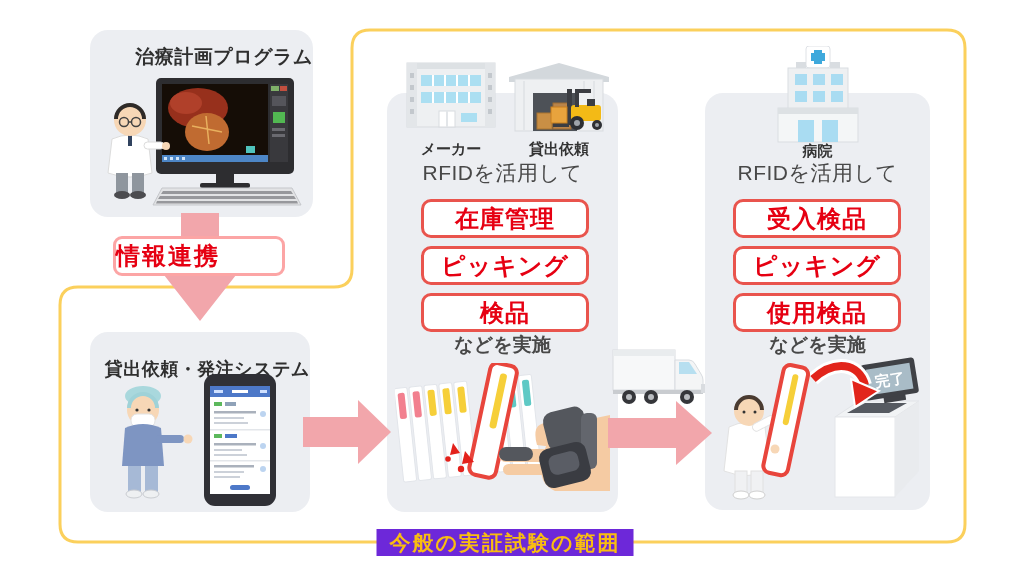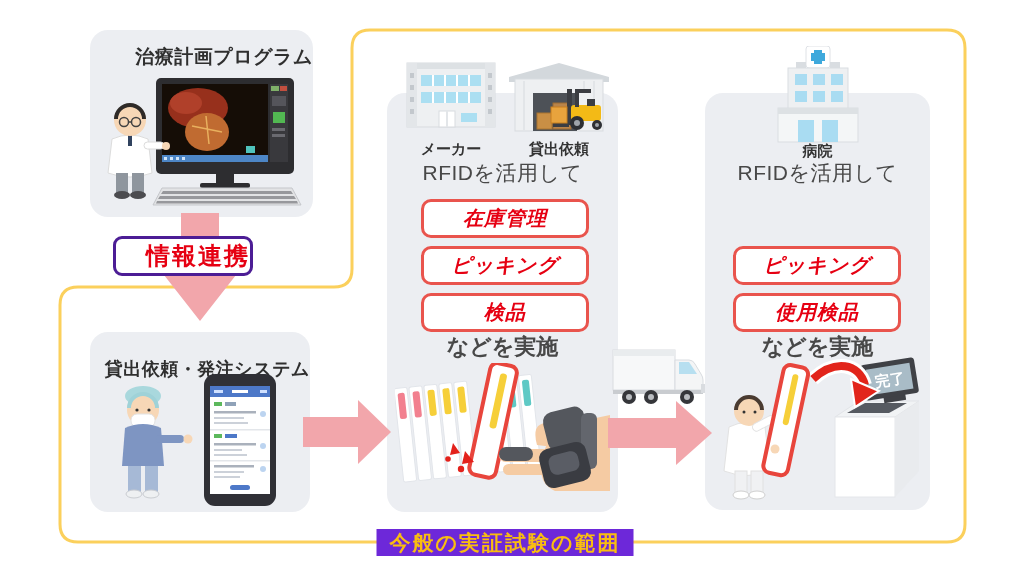--- a/index.html
+++ b/index.html
@@ -32,37 +32,37 @@
     position:absolute; font-size:15px; font-weight:bold; color:#333;
     text-align:center;
   }
   .rfid-heading {
     position:absolute; top:66px; left:0; width:100%; text-align:center;
     font-size:21px; font-weight:normal; color:#484848; letter-spacing:0.5px;
   }
   .task-box {
     position:absolute; height:39px; background:#fff;
     border:3px solid #E9544D; border-radius:10px;
-    color:#E60012; font-size:20px; font-weight:bold;
-    text-align:center; line-height:33px; letter-spacing:1px;font-style:italic;
+    color:#E60012; font-size:24px; font-weight:bold;
+    text-align:center; line-height:33px; letter-spacing:1px;
   }
   #panel-supplier .task-box { left:34px; width:168px; }
   #panel-hospital .task-box { left:28px; width:168px; }
   .task-1 { top:106px; } .task-2 { top:153px; } .task-3 { top:200px; }
   .task-suffix {
     position:absolute; top:239px; left:0; width:100%; text-align:center;
-    font-size:22px; font-weight:bold; color:#484848;
+    font-size:19px; font-weight:bold; color:#484848;
   }
 
   #scope-border { position:absolute; left:0; top:0; z-index:0; }
 
   #info-link-label {
-    position:absolute; left:113px; top:236px; width:140px; height:40px;
-    background:#fff; border:3px solid #4c1d95; border-radius:9px;
-    color:#E60012; font-size:24px; font-weight:bold; text-align:right;
+    position:absolute; left:113px; top:236px; width:172px; height:40px;
+    background:#fff; border:3px solid #fca5a5; border-radius:9px;
+    color:#E60012; font-size:24px; font-weight:bold; text-align:left;
     line-height:34px; letter-spacing:2px; z-index:3;
   }
   .flow-arrow { position:absolute; z-index:2; }
 
   #scope-label {
     position:absolute; left:505px; top:529px; transform:translateX(-50%);
     background:#6d28d9; padding:0 13px; color:#F9BD11;
     font-size:21px; font-weight:bold; letter-spacing:2px;
     z-index:4; white-space:nowrap; line-height:27px;
   }
@@ -307,20 +307,21 @@
       <rect x="21" y="45" width="12" height="11" fill="#a9dcf2"></rect>
         <rect x="39" y="45" width="12" height="11" fill="#a9dcf2"></rect>
         <rect x="57" y="45" width="12" height="11" fill="#a9dcf2"></rect>
       <rect x="4" y="62" width="80" height="34" fill="#f4f6f7" stroke="#dadde1"></rect>
       <rect x="4" y="62" width="80" height="6" fill="#dde1e4"></rect>
       <rect x="24" y="74" width="16" height="22" fill="#a9dcf2"></rect>
       <rect x="48" y="74" width="16" height="22" fill="#a9dcf2"></rect>
     </svg>
     <div class="small-label" style="left:0; top:49px; width:100%;">病院</div>
     <div class="rfid-heading">RFIDを活用して</div>
+    <div class="task-box task-1">受入検品</div>
     <div class="task-box task-2">ピッキング</div>
     <div class="task-box task-3">使用検品</div>
     <div class="task-suffix">などを実施</div>
     <svg class="illu" style="left:8px; top:258px;" width="210" height="152" viewBox="0 0 210 152">
 
       <polygon points="122,66 146,50 206,50 182,66" fill="#f1f3f5" stroke="#e2e4e8"></polygon>
       <polygon points="134,62 152,52 194,52 176,62" fill="#565a61"></polygon>
       <rect x="122" y="66" width="60" height="80" fill="#ffffff" stroke="#e4e6ea"></rect>
       <polygon points="182,66 206,50 206,120 182,146" fill="#e9ebee"></polygon>
 

